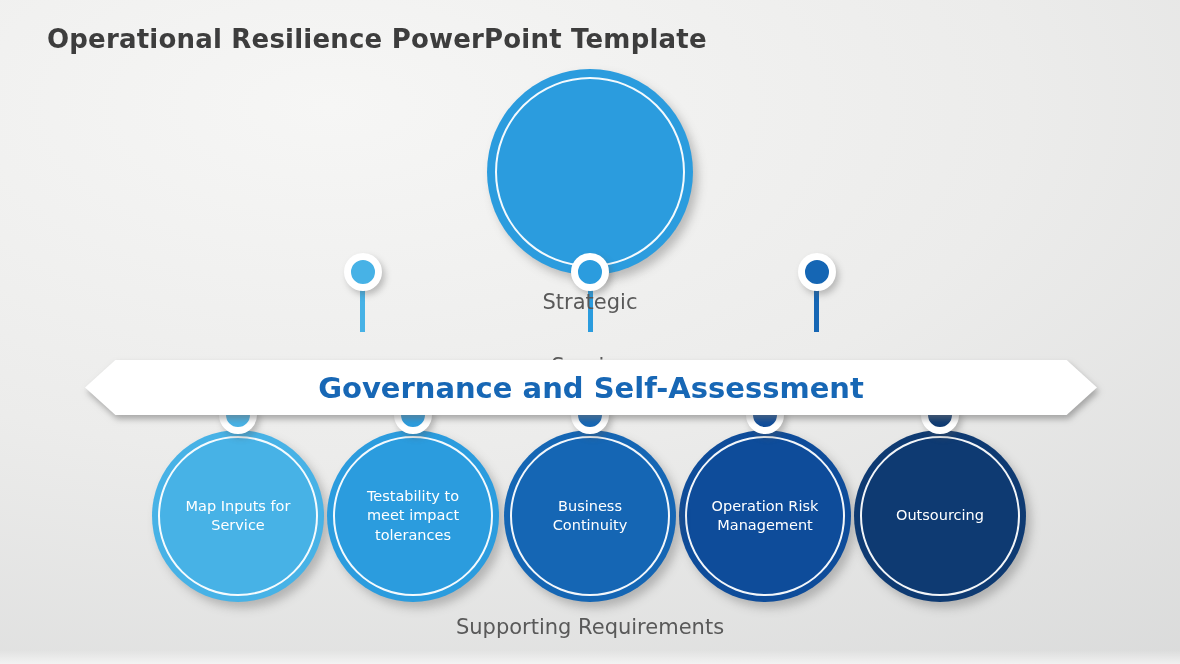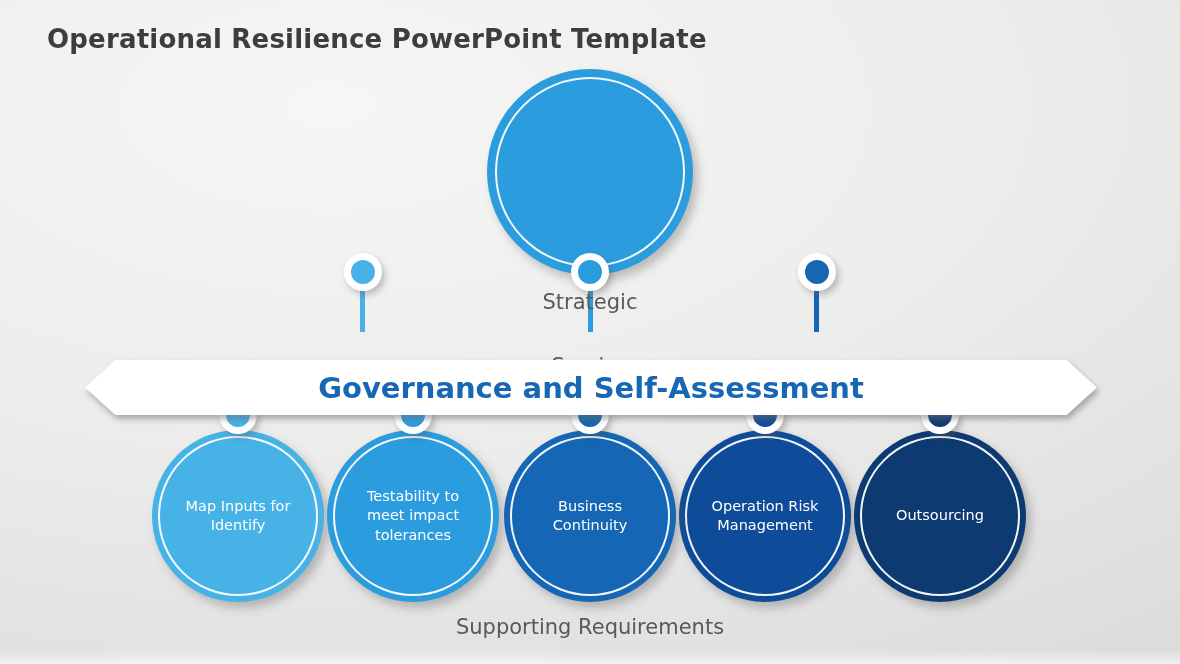--- a/index.html
+++ b/index.html
@@ -102,21 +102,21 @@
   <div class="vline b b5" style="background-color: rgb(14, 58, 114);"></div>
 
   <div class="dot b bd1" style="background-color: rgb(71, 178, 230);"></div>
   <div class="dot b bd2" style="background-color: rgb(43, 156, 222);"></div>
   <div class="dot b bd3" style="background-color: rgb(21, 102, 180);"></div>
   <div class="dot b bd4" style="background-color: rgb(14, 76, 154);"></div>
   <div class="dot b bd5" style="background-color: rgb(14, 58, 114);"></div>
 
   <div class="circle bottom bc1" style="background-color: rgb(71, 178, 230);">
     <div class="ring"></div>
-    <div class="ctext">Map Inputs for Identify</div>
+    <div class="ctext">Map Inputs for Service</div>
   </div>
   <div class="circle bottom bc2" style="background-color: rgb(43, 156, 222);">
     <div class="ring"></div>
     <div class="ctext">Testability to meet impact tolerances</div>
   </div>
   <div class="circle bottom bc4" style="background-color: rgb(14, 76, 154);">
     <div class="ring"></div>
     <div class="ctext">Operation Risk Management</div>
   </div>
   <div class="circle bottom bc3" style="background-color: rgb(21, 102, 180);">

